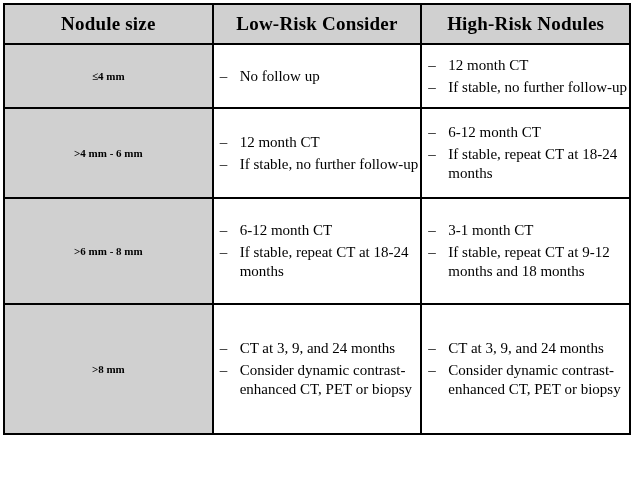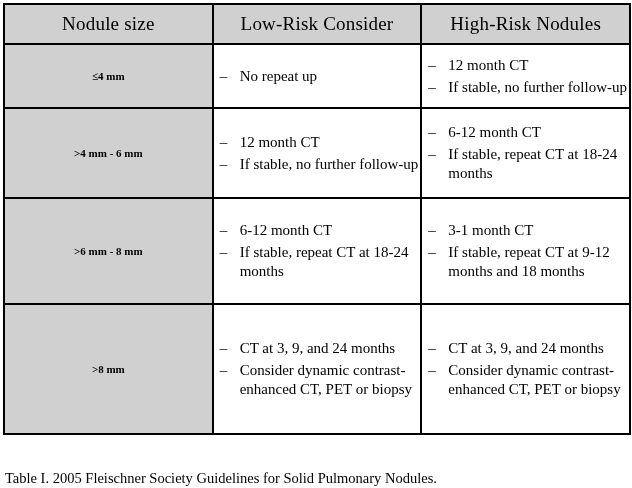--- a/index.html
+++ b/index.html
@@ -27,21 +27,21 @@
     table-layout: fixed;
   }
   table.guidelines th, table.guidelines td {
     border: 2px solid #000000;
     vertical-align: middle;
     padding: 0;
   }
   th.header-cell {
     background: #d0d0d0;
     font-size: 19px;
-    font-weight: normal;
+    font-weight: bold;
     text-align: center;
     height: 38px;
     letter-spacing: 0.2px;
   }
   td.size-cell {
     background: #d0d0d0;
     font-size: 11px;
     font-weight: bold;
     text-align: center;
     width: 183px;
@@ -96,21 +96,21 @@
         <th class="header-cell">Low-Risk Consider</th>
         <th class="header-cell">High-Risk Nodules</th>
       </tr>
     </thead>
     <tbody>
 
       <tr class="row-1">
         <td class="size-cell">≤4 mm</td>
         <td class="content-cell">
           <ul class="dashlist">
-            <li><span class="dash">–</span><span>No repeat up</span></li>
+            <li><span class="dash">–</span><span>No follow up</span></li>
           </ul>
         </td>
         <td class="content-cell">
           <ul class="dashlist">
             <li><span class="dash">–</span><span>12 month CT</span></li>
             <li><span class="dash">–</span><span>If stable, no further follow-up</span></li>
           </ul>
         </td>
       </tr>
 
@@ -158,15 +158,14 @@
           <ul class="dashlist">
             <li><span class="dash">–</span><span>CT at 3, 9, and 24 months</span></li>
             <li><span class="dash">–</span><span>Consider dynamic contrast-enhanced CT, PET or biopsy</span></li>
           </ul>
         </td>
       </tr>
 
     </tbody>
   </table>
 
-  <div class="caption">Table I. 2005 Fleischner Society Guidelines for Solid Pulmonary Nodules.</div>
 
 </div>
 
 </body></html>

